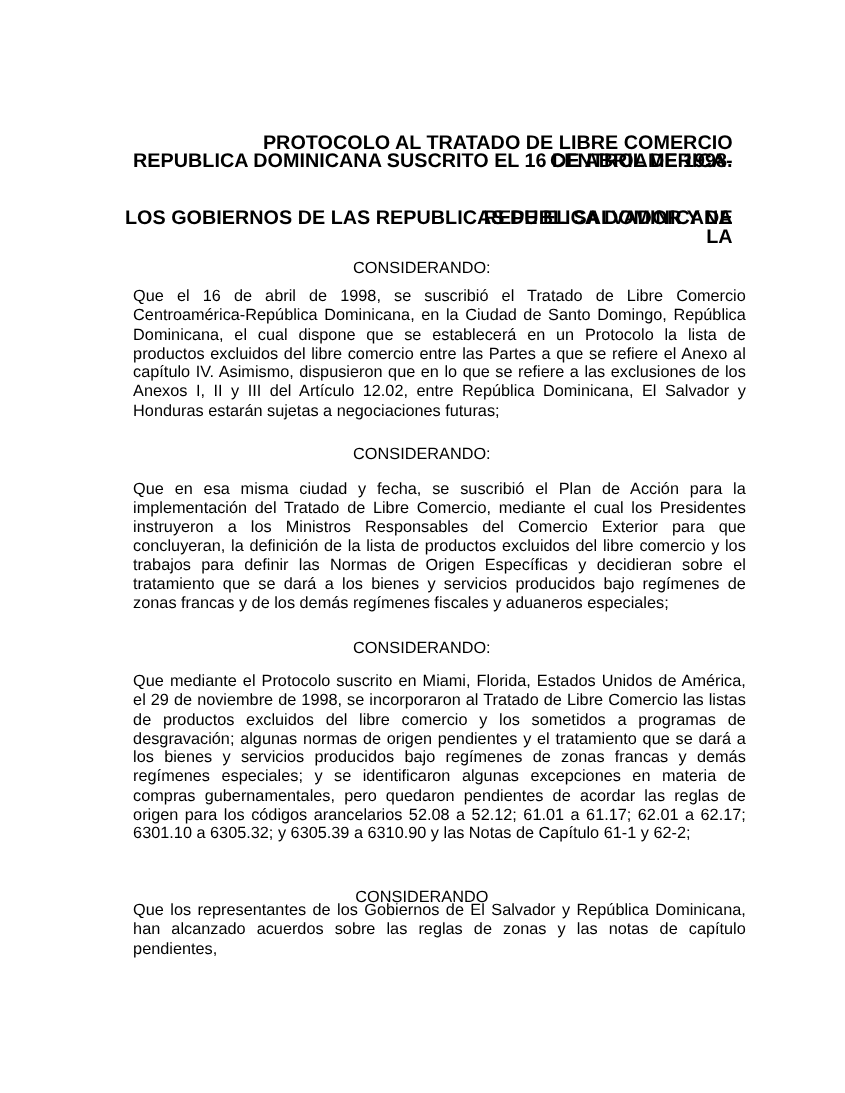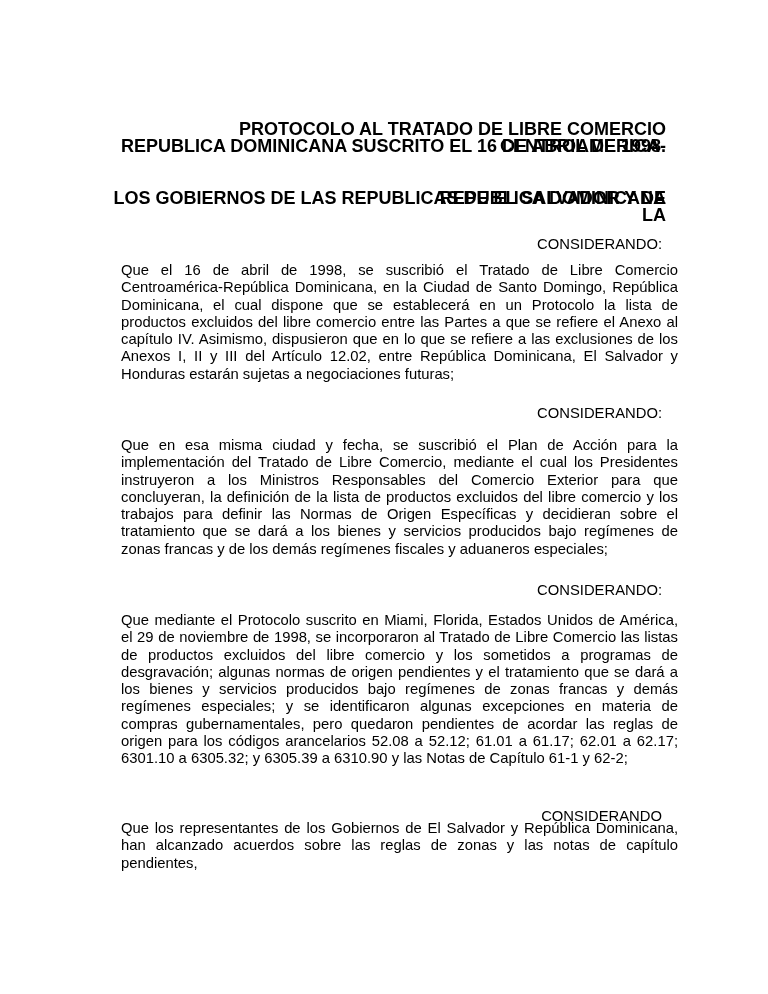--- a/index.html
+++ b/index.html
@@ -1,21 +1,21 @@
 <!DOCTYPE html>
 <html><head>
 <meta charset="utf-8">
 <style>
   html, body { margin: 0; padding: 0; background: #ffffff; }
   body { width: 768px; height: 994px; position: relative; overflow: hidden;
          font-family: "Liberation Sans", sans-serif; color: #000; }
   .page { position: absolute; left: 105px; top: 0; width: 557px; }
   .title { position: absolute; left: 4px; width: 557px; text-align: right;
            font-weight: bold; font-size: 18px; line-height: 17.3px; }
-  .heading { position: absolute; left: 0; width: 557px; text-align: right;
+  .heading { position: absolute; left: 0; width: 557px; text-align: center;
              font-size: 14.8px; line-height: 17.3px; }
   .para { position: absolute; left: 16px; width: 557px; text-align: justify;
           font-size: 14.8px; line-height: 17.3px; }
 </style>
 </head>
 <body>
 
 <div class="page">
   <div class="title" style="top:121px;">PROTOCOLO AL TRATADO DE LIBRE COMERCIO CENTROAMERICA-</div>
   <div class="title" style="top:138px;">REPUBLICA DOMINICANA SUSCRITO EL 16 DE ABRIL DE 1998.</div>

